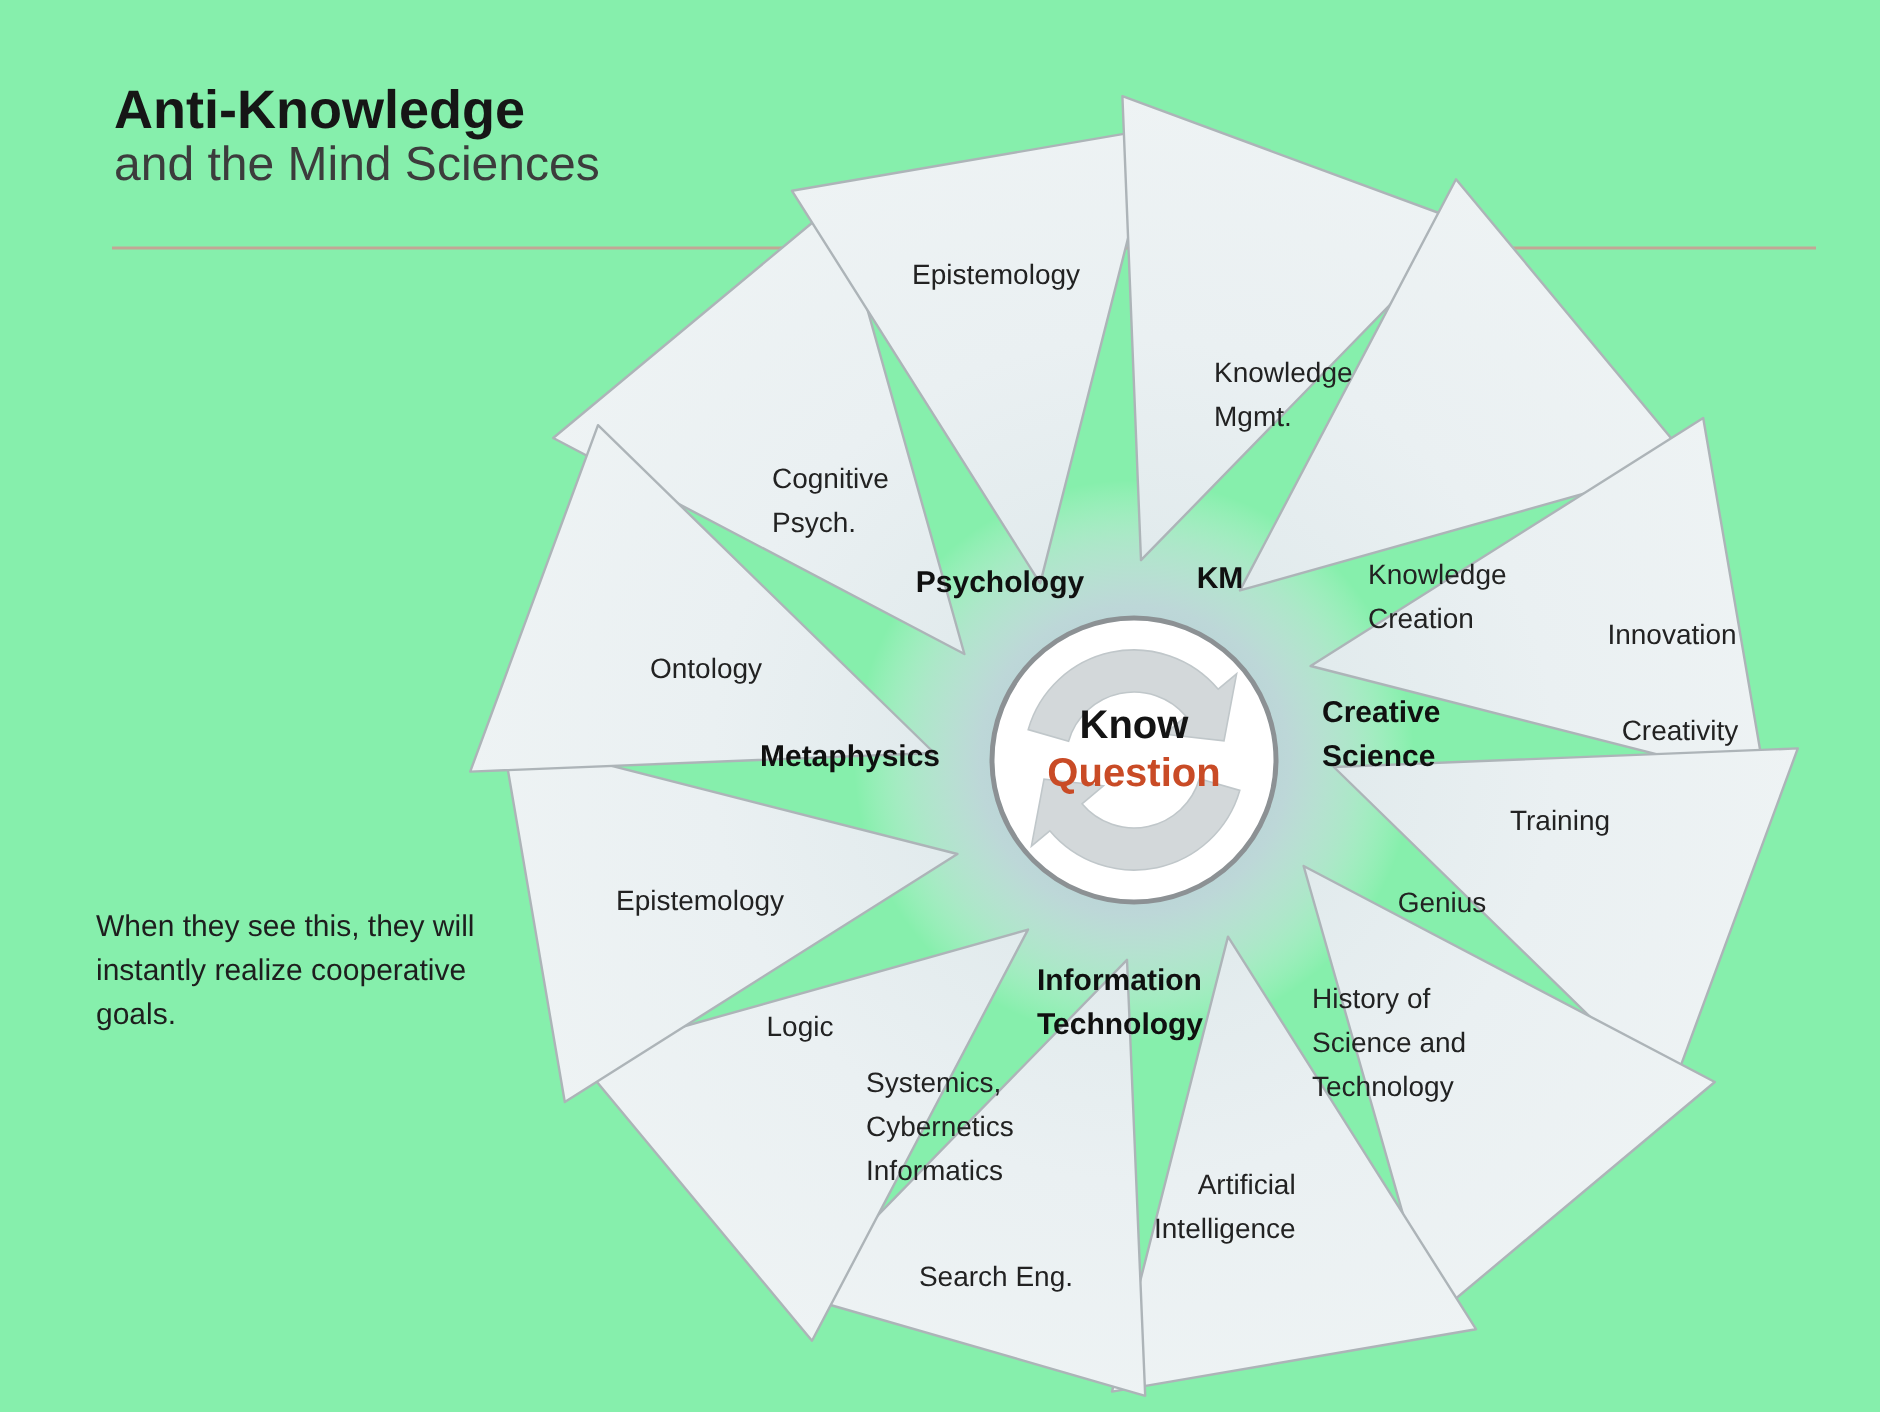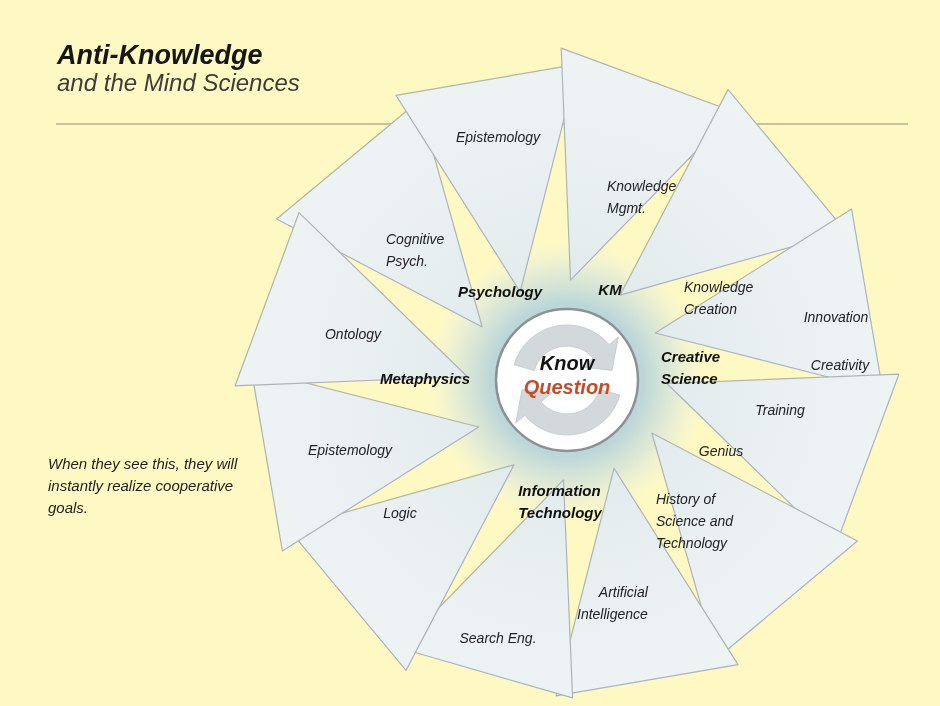--- a/index.html
+++ b/index.html
@@ -1,17 +1,17 @@
 <!DOCTYPE html>
 <html><head>
 <meta charset="utf-8">
 <style>
   html,body{margin:0;padding:0;background:#fff;}
-  #page{position:relative;width:940px;height:706px;background:#fef9c3;overflow:hidden;
-        font-family:"Liberation Sans", sans-serif;color:#1c1c1c;font-style:italic;}
+  #page{position:relative;width:940px;height:706px;background:#86efac;overflow:hidden;
+        font-family:"Liberation Sans", sans-serif;color:#1c1c1c;}
   #wheel-svg{position:absolute;left:0;top:0;}
   .hdr{position:absolute;left:57px;top:40px;}
   .hdr .t{font-size:27px;font-weight:bold;color:#161616;letter-spacing:0px;line-height:30px;}
   .hdr .s{font-size:24px;color:#3c3c3c;line-height:22px;margin-top:2px;}
   .note{position:absolute;left:48px;top:437px;width:220px;font-size:15px;line-height:22px;color:#1e1e1e;}
   .note .lead{font-weight:bold;text-decoration:underline;}
   .note .p2{margin-top:16px;}
   .lbl{position:absolute;font-size:14px;color:#222;white-space:pre-line;line-height:22px;}
   .lbl.c{transform:translateX(-50%);text-align:center;white-space:nowrap;}
   .lbl.cml{transform:translateX(-50%);white-space:pre-line;}
@@ -84,20 +84,23 @@
   </div>
 
   <div class="lbl c" style="left:498px;top:126px;">Epistemology</div>
   <div class="lbl" style="left:607px;top:175px;">Knowledge
 Mgmt.</div>
   <div class="lbl" style="left:386px;top:228px;">Cognitive
 Psych.</div>
   <div class="lbl c" style="left:353px;top:323px;">Ontology</div>
   <div class="lbl c" style="left:350px;top:439px;">Epistemology</div>
   <div class="lbl c" style="left:400px;top:502px;">Logic</div>
+  <div class="lbl" style="left:433px;top:530px;">Systemics,
+Cybernetics
+Informatics</div>
   <div class="lbl c" style="left:498px;top:627px;">Search Eng.</div>
   <div class="lbl" style="left:577px;top:581px;text-align:right;">Artificial
 Intelligence</div>
   <div class="lbl" style="left:656px;top:488px;">History of
 Science and
 Technology</div>
   <div class="lbl c" style="left:721px;top:440px;">Genius</div>
   <div class="lbl c" style="left:780px;top:399px;">Training</div>
   <div class="lbl c" style="left:840px;top:354px;">Creativity</div>
   <div class="lbl c" style="left:836px;top:306px;">Innovation</div>

